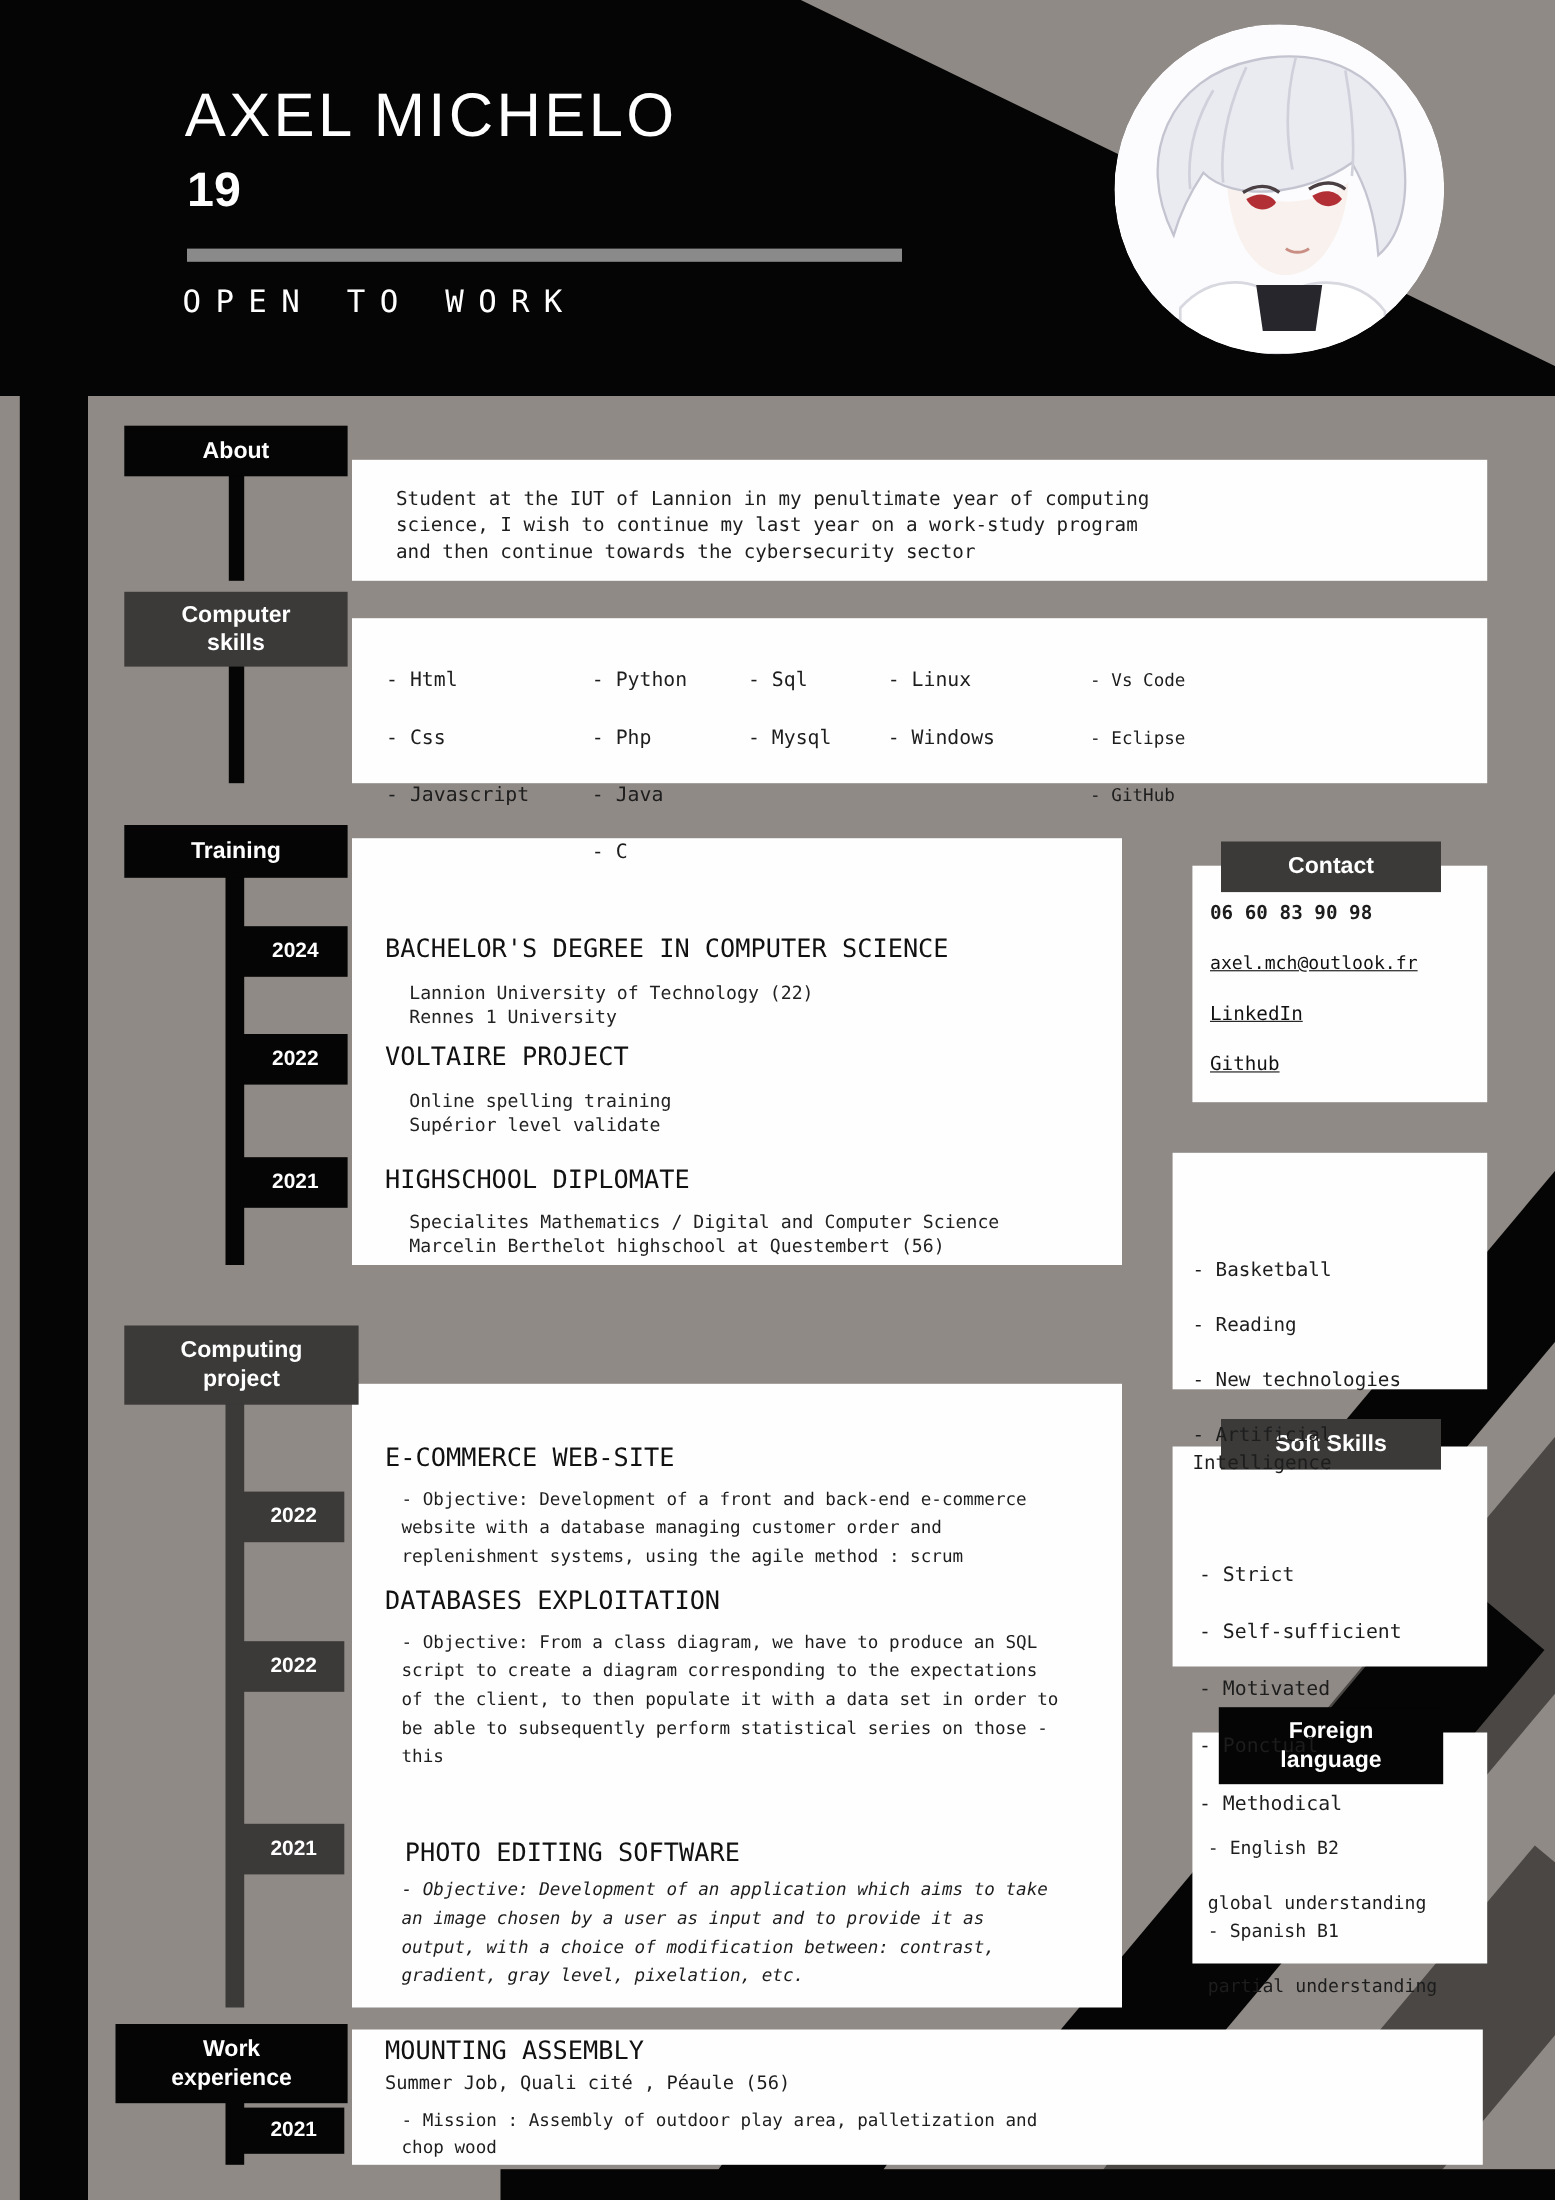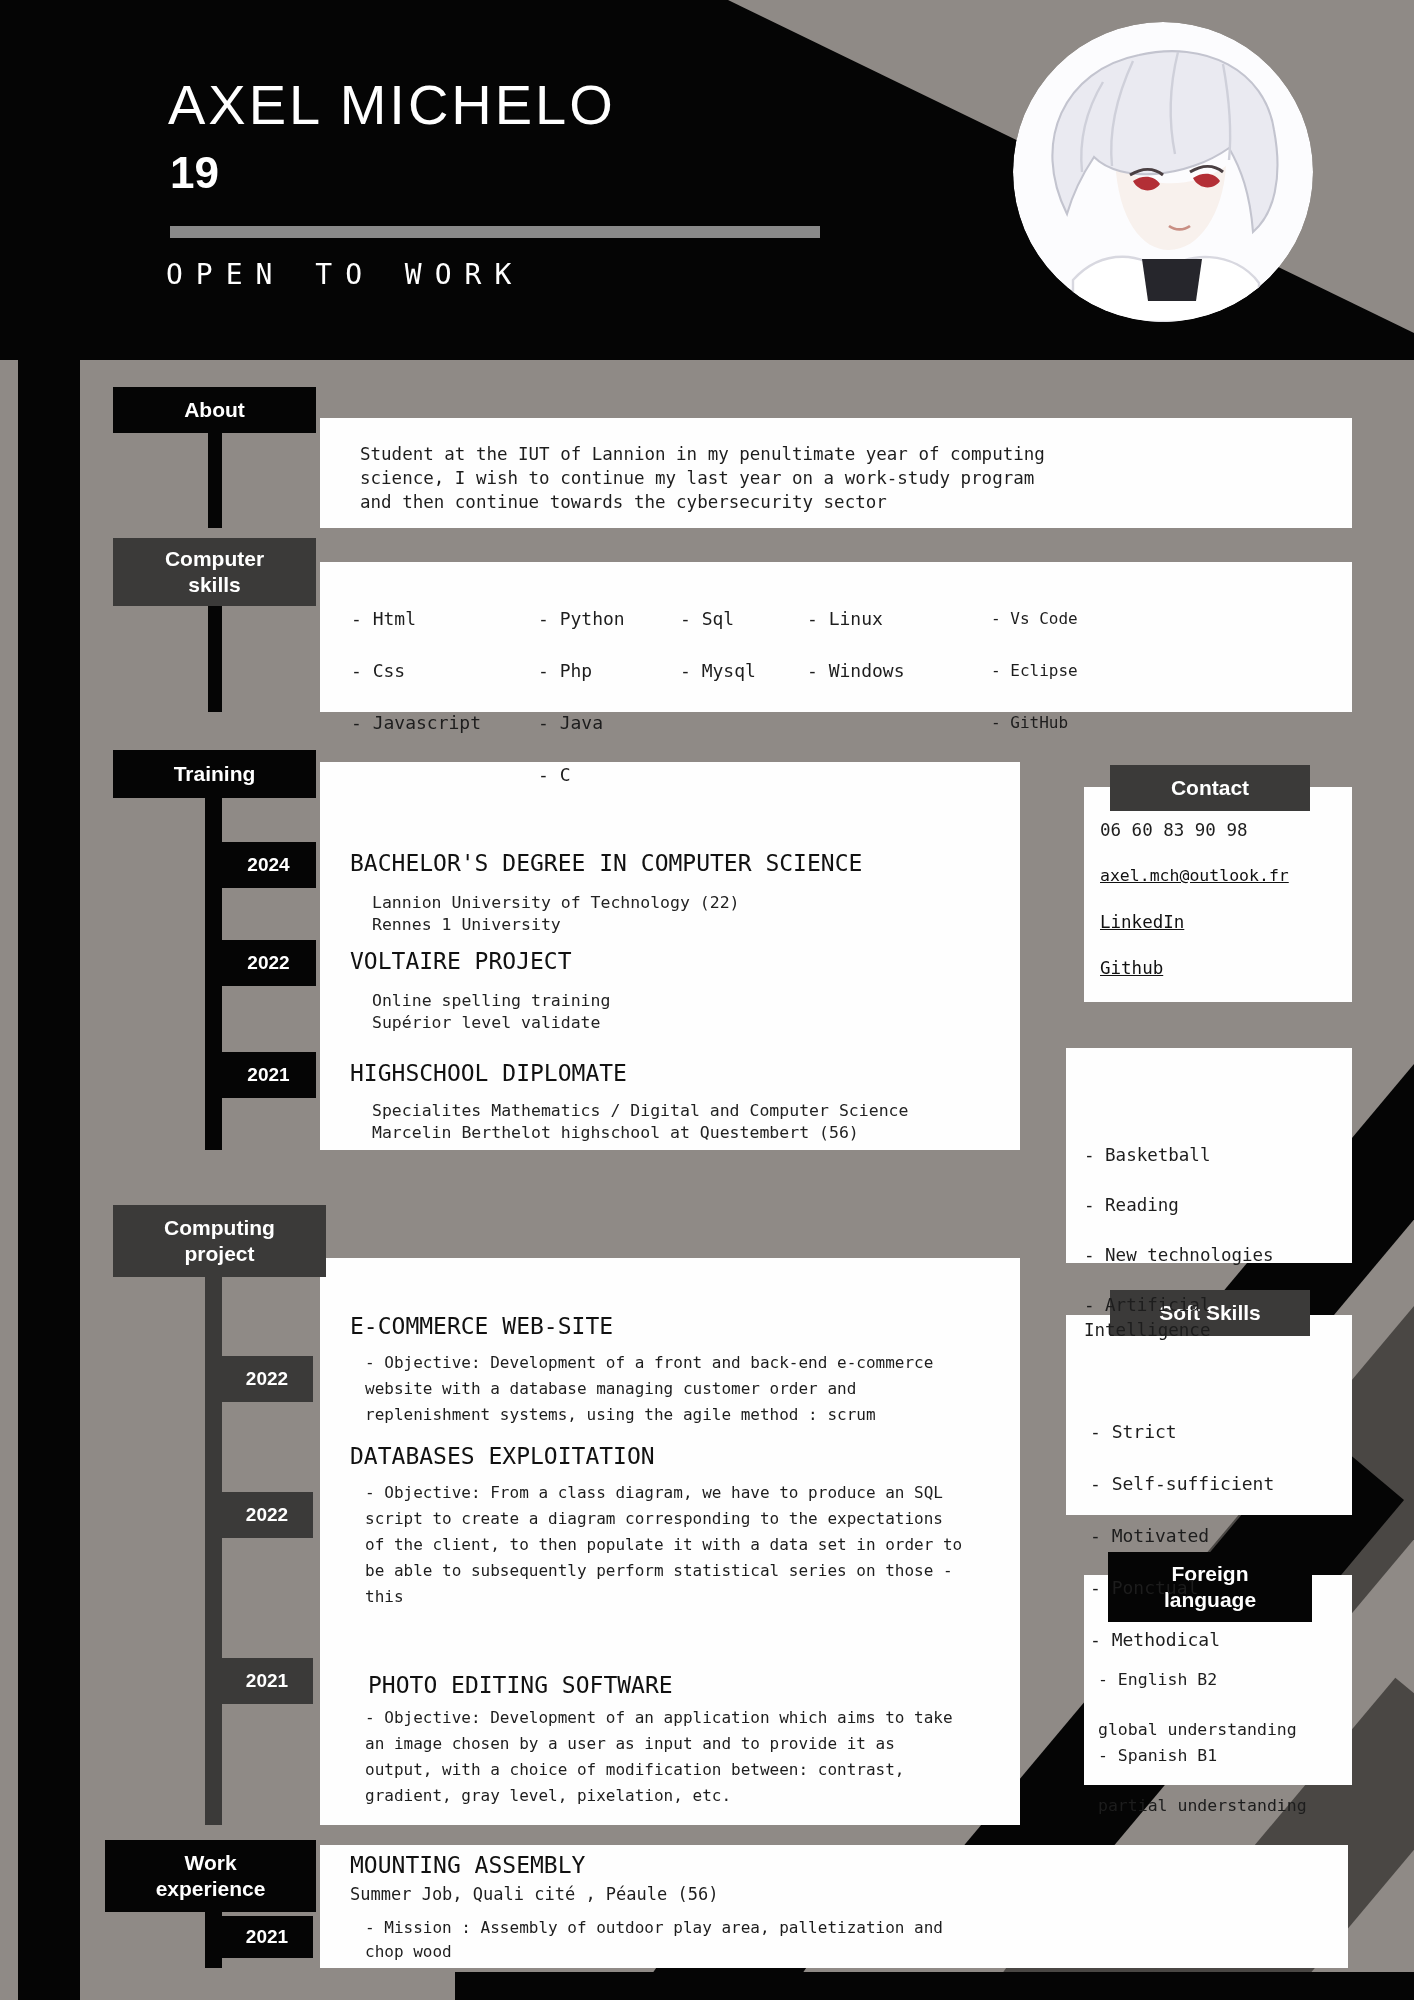--- a/index.html
+++ b/index.html
@@ -140,21 +140,21 @@
   <div class="abs h1" style="left:350px;top:1060px;">HIGHSCHOOL DIPLOMATE</div>
   <div class="abs sub" style="left:372px;top:1100px;">
     <div>Specialites Mathematics / Digital and Computer Science</div>
     <div>Marcelin Berthelot highschool at Questembert (56)</div>
   </div>
 
   <div class="abs box" style="left:1084px;top:787px;width:268px;height:215px;"></div>
   <div class="abs tab gray" style="left:1110px;top:765px;width:200px;height:46px;">
       <span>Contact</span>
     </div>
-  <div class="abs mono" style="left:1100px;top:820px;font-size:17.5px;">06 60 83 90 98</div>
+  <div class="abs mono" style="left:1100px;top:820px;font-size:17.5px;font-weight:bold;">06 60 83 90 98</div>
   <a class="abs mono link" style="left:1100px;top:866px;font-size:16.5px;">axel.mch@outlook.fr</a>
   <a class="abs mono link" style="left:1100px;top:912px;font-size:17.5px;">LinkedIn</a>
   <a class="abs mono link" style="left:1100px;top:958px;font-size:17.5px;">Github</a>
 
   <div class="abs box" style="left:1066px;top:1048px;width:286px;height:215px;"></div>
   <div class="abs mono list" style="left:1084px;top:1118px;width:250px;font-size:17.5px;line-height:25px;">
     <div>- Basketball</div>
     <div>- Reading</div>
     <div>- New technologies</div>
     <div style="white-space:normal;">- Artificial Intelligence</div>
@@ -175,21 +175,21 @@
   <div class="abs h1" style="left:350px;top:1443px;">DATABASES EXPLOITATION</div>
   <div class="abs ytab gray" style="left:221px;top:1492px;width:92px;height:46px;">
       <span>2022</span>
     </div>
   <div class="abs mono" style="left:365px;top:1480px;width:600px;font-size:16px;line-height:26px;white-space:normal;">- Objective: From a class diagram, we have to produce an SQL script to create a diagram corresponding to the expectations of the client, to then populate it with a data set in order to be able to subsequently perform statistical series on those - this</div>
 
   <div class="abs h1" style="left:368px;top:1672px;">PHOTO EDITING SOFTWARE</div>
   <div class="abs ytab gray" style="left:221px;top:1658px;width:92px;height:46px;">
       <span>2021</span>
     </div>
-  <div class="abs mono" style="left:365px;top:1705px;width:600px;font-size:16px;line-height:26px;white-space:normal;">- Objective: Development of an application which aims to take an image chosen by a user as input and to provide it as output, with a choice of modification between: contrast, gradient, gray level, pixelation, etc.</div>
+  <div class="abs mono" style="left:365px;top:1705px;width:600px;font-size:16px;line-height:26px;white-space:normal;font-style:italic;">- Objective: Development of an application which aims to take an image chosen by a user as input and to provide it as output, with a choice of modification between: contrast, gradient, gray level, pixelation, etc.</div>
 
   <div class="abs box" style="left:1066px;top:1315px;width:286px;height:200px;"></div>
   <div class="abs tab gray" style="left:1110px;top:1290px;width:200px;height:46px;">
       <span>Soft Skills</span>
     </div>
   <div class="abs mono list" style="left:1090px;top:1393px;font-size:18px;line-height:26px;">
     <div>- Strict</div>
     <div>- Self-sufficient</div>
     <div>- Motivated</div>
     <div>- Ponctual</div>

